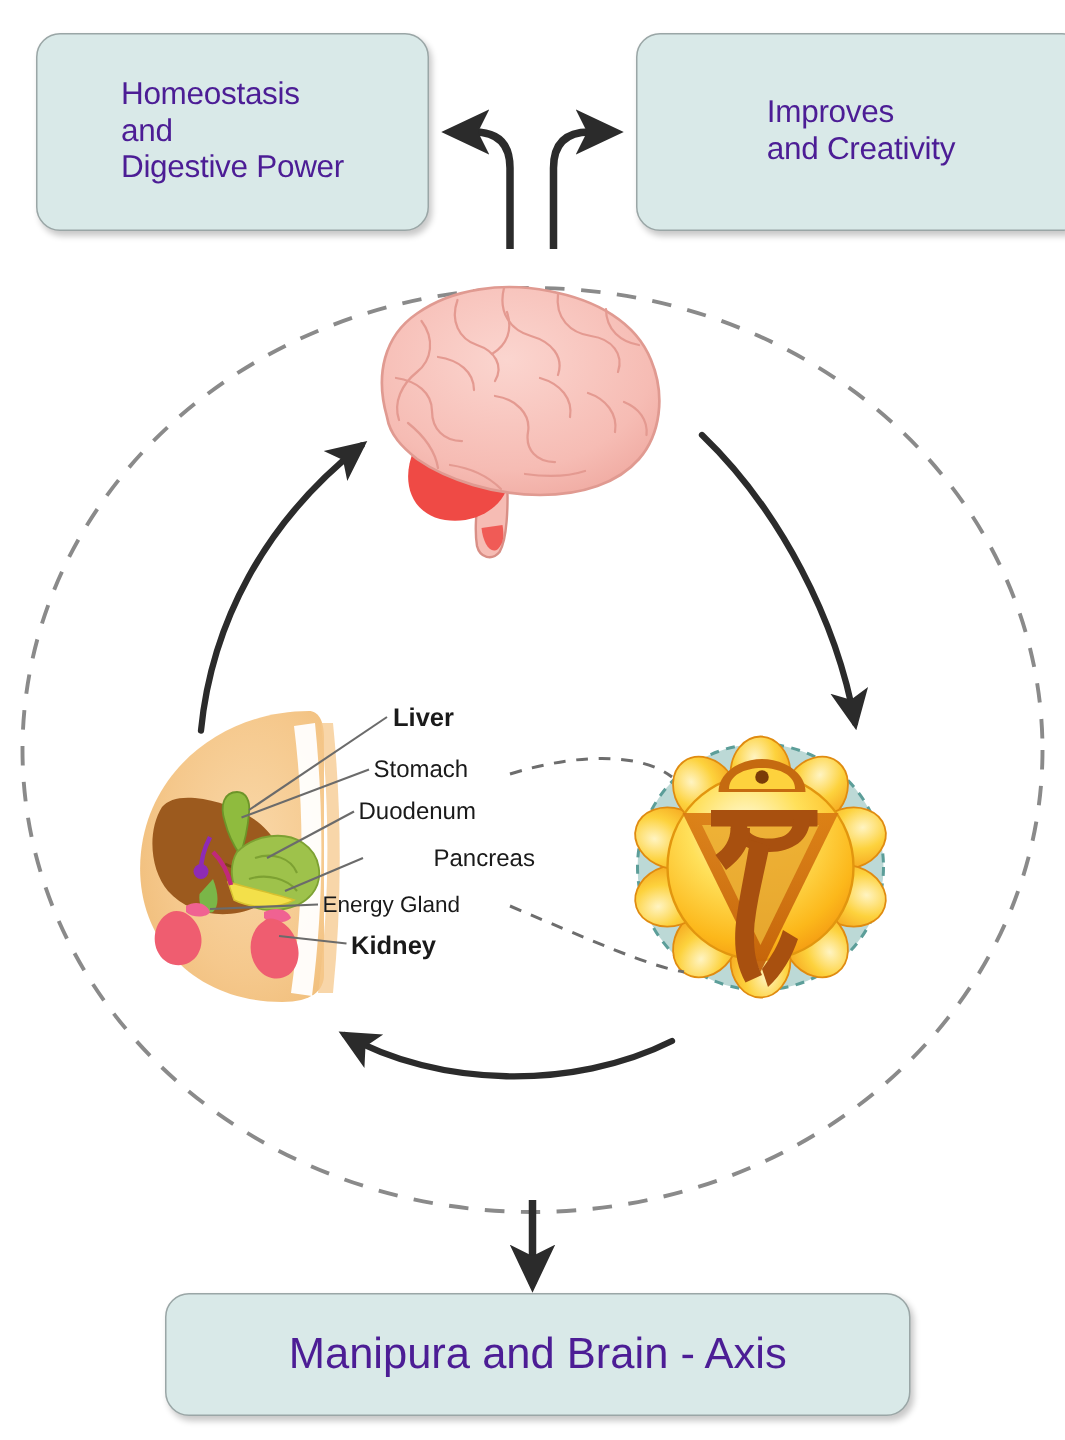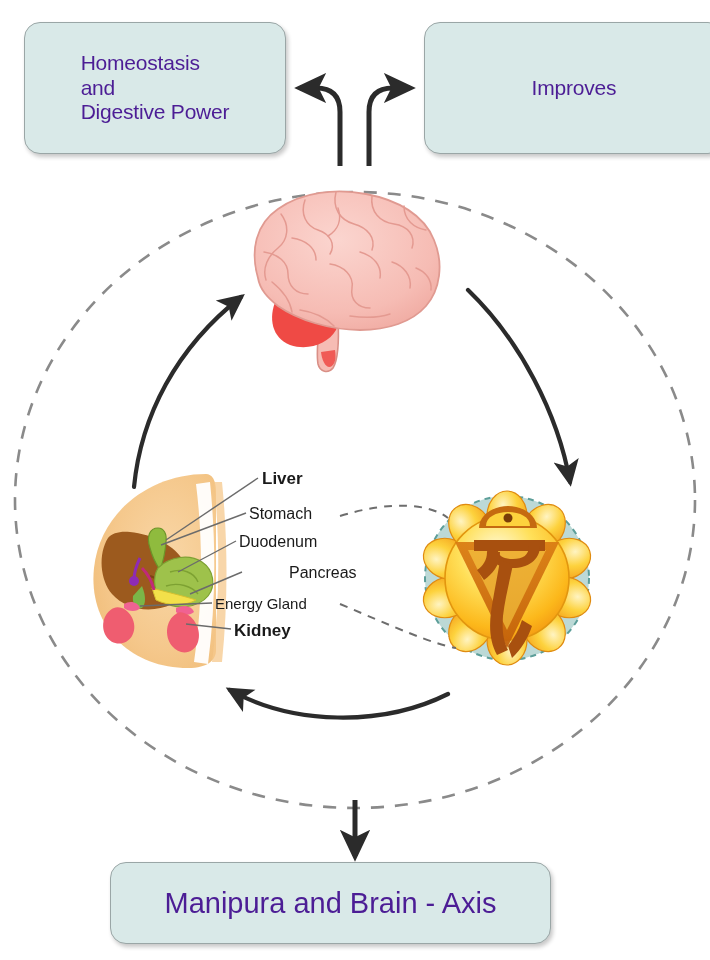--- a/index.html
+++ b/index.html
@@ -19,21 +19,21 @@
     border-radius: 16px;
     box-shadow: 2px 3px 4px rgba(0,0,0,0.22);
     display: flex; align-items: center; justify-content: center;
     color: #4c1d95;
     font-weight: normal;
     line-height: 1.18;
     letter-spacing: -0.2px;
   }
   #box-left  { left: 24px;  top: 22px;  width: 262px; height: 132px; font-size: 21px; }
   #box-right { left: 424px; top: 22px;  width: 300px; height: 132px; font-size: 21px; }
-  #box-title { left: 110px; top: 862px; width: 441px; height: 82px;  font-size: 29px; letter-spacing: 0px;}
+  #box-title { left: 110px; top: 862px; width: 497px; height: 82px;  font-size: 29px; letter-spacing: 0px;}
 
   .bline { display: block; }
 
   
   svg.layer { position: absolute; left: 0; top: 0; width: 710px; height: 960px; pointer-events: none; }
 
   
   .olabel {
     position: absolute;
     color: #1a1a1a;
@@ -255,20 +255,21 @@
     <div>
       <span class="bline">Homeostasis</span>
       <span class="bline">and</span>
       <span class="bline">Digestive Power</span>
     </div>
   </div>
 
   <div class="infobox" id="box-right">
     <div>
       <span class="bline">Improves</span>
+      <span class="bline">and Creativity</span>
     </div>
   </div>
 
   <div class="infobox" id="box-title">
     <span>Manipura and Brain - Axis</span>
   </div>
 
   <span class="olabel" id="lbl-liver">Liver</span>
   <span class="olabel" id="lbl-stomach">Stomach</span>
   <span class="olabel" id="lbl-duodenum">Duodenum</span>

